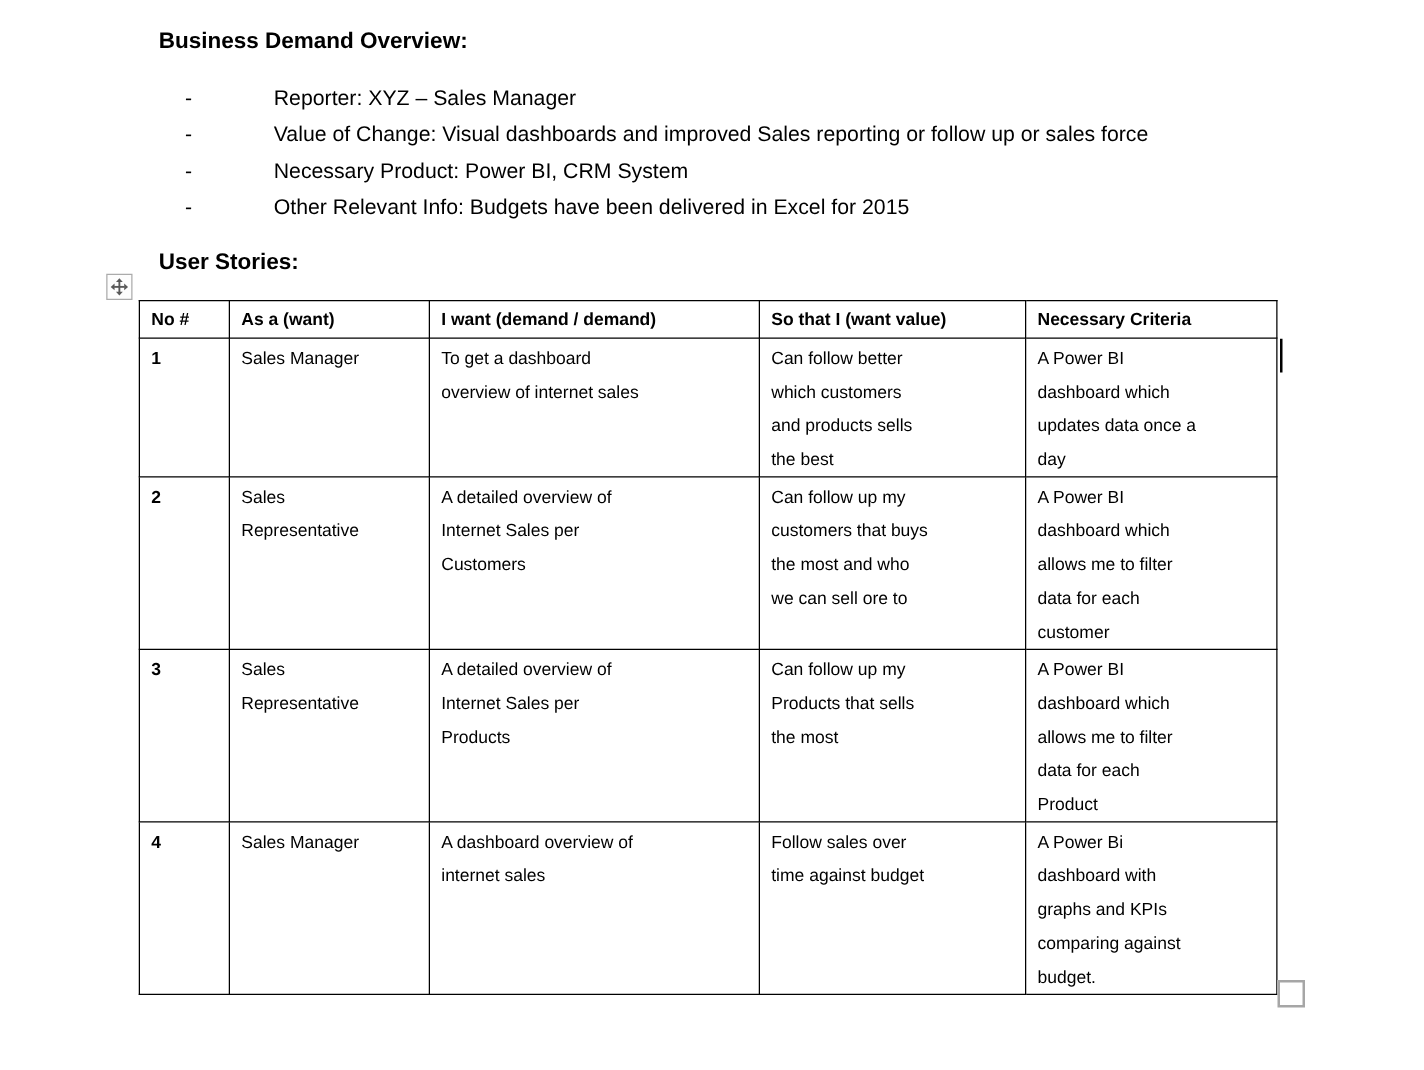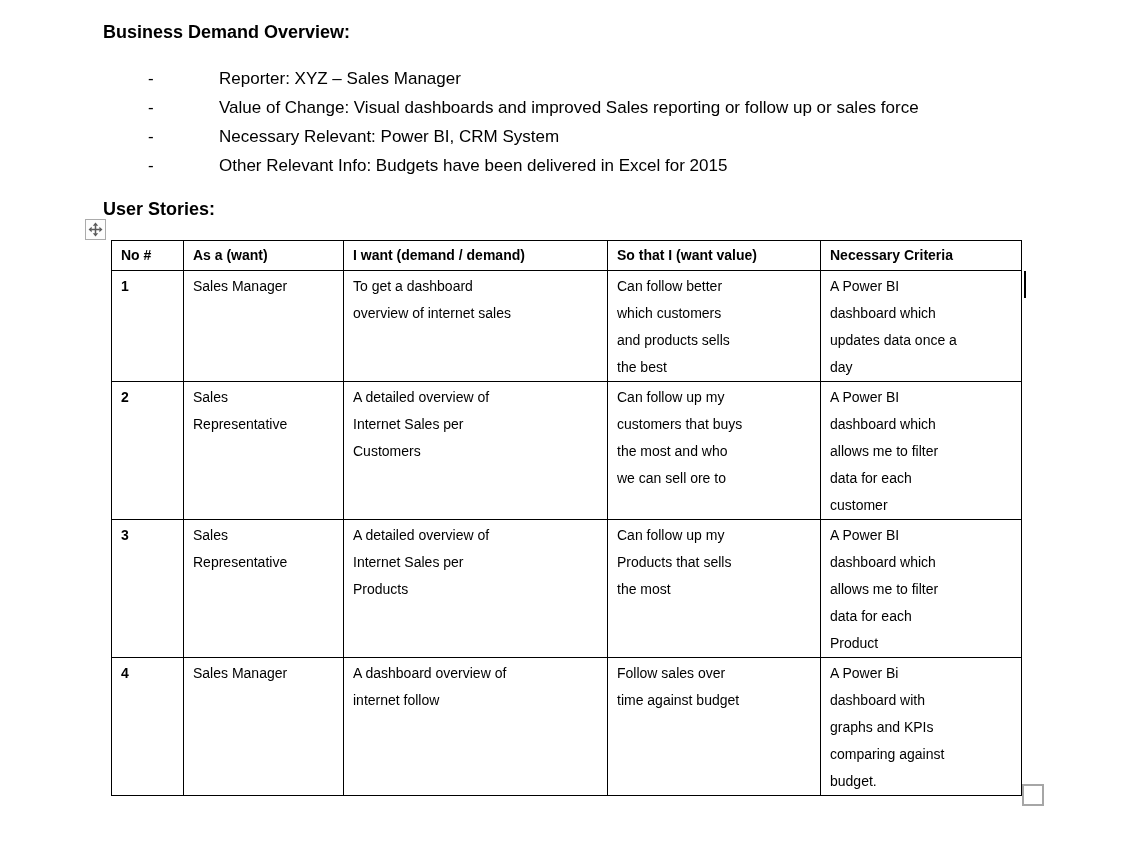--- a/index.html
+++ b/index.html
@@ -7,21 +7,21 @@
     position: relative;
     width: 1139px;
     height: 856px;
     background: #ffffff;
     font-family: "Liberation Sans", sans-serif;
     color: #000;
     overflow: hidden;
   }
   .doc-heading {
     position: absolute;
-    left: 103px;
+    left: 127px;
     font-size: 18px;
     font-weight: bold;
     white-space: nowrap;
   }
   .h1 { top: 22px; }
   .h2 { top: 199px; text-align: right; }
   .bullet-list {
     position: absolute;
     left: 148px;
     top: 64px;
@@ -125,21 +125,21 @@
     <div class="bullet-item">
       <span class="bullet-dash">-</span>
       <span class="bullet-text">Reporter: XYZ – Sales Manager</span>
     </div>
     <div class="bullet-item">
       <span class="bullet-dash">-</span>
       <span class="bullet-text">Value of Change: Visual dashboards and improved Sales reporting or follow up or sales force</span>
     </div>
     <div class="bullet-item">
       <span class="bullet-dash">-</span>
-      <span class="bullet-text">Necessary Relevant: Power BI, CRM System</span>
+      <span class="bullet-text">Necessary Product: Power BI, CRM System</span>
     </div>
     <div class="bullet-item">
       <span class="bullet-dash">-</span>
       <span class="bullet-text">Other Relevant Info: Budgets have been delivered in Excel for 2015</span>
     </div>
   </div>
 
   <div class="doc-heading h2">User Stories:</div>
 
   <div class="move-handle">
@@ -219,21 +219,21 @@
         <td>A Power BI
 dashboard which
 allows me to filter
 data for each
 Product</td>
       </tr>
       <tr class="r4">
         <td class="cell-no">4</td>
         <td>Sales Manager</td>
         <td>A dashboard overview of
-internet follow</td>
+internet sales</td>
         <td>Follow sales over
 time against budget</td>
         <td>A Power Bi
 dashboard with
 graphs and KPIs
 comparing against
 budget.</td>
       </tr>
     </tbody>
   </table>

